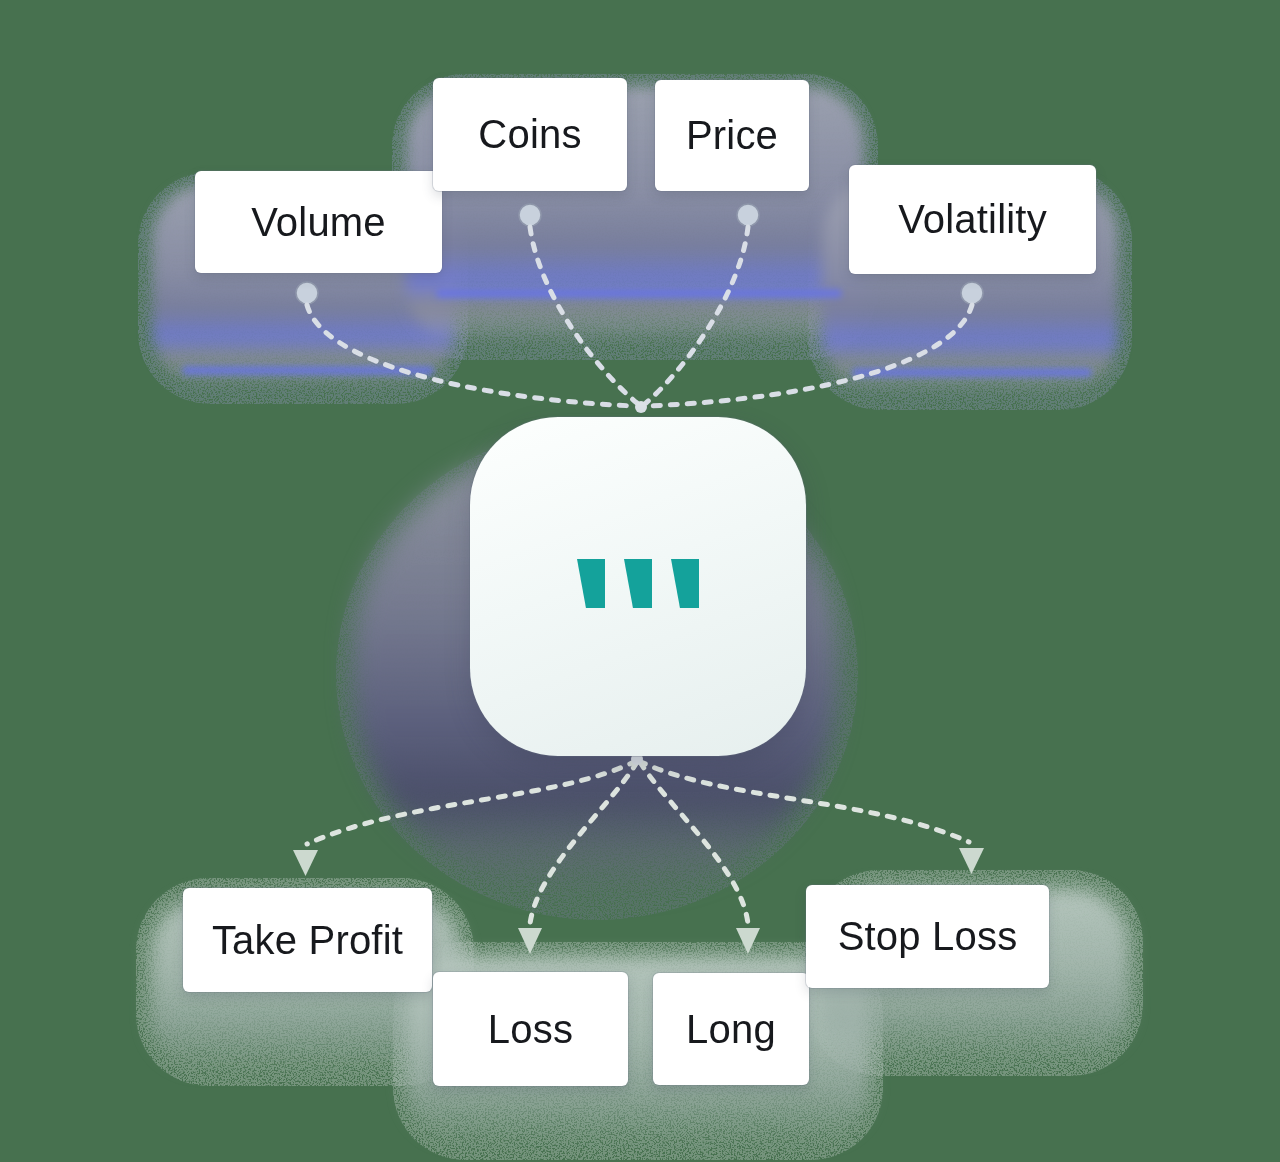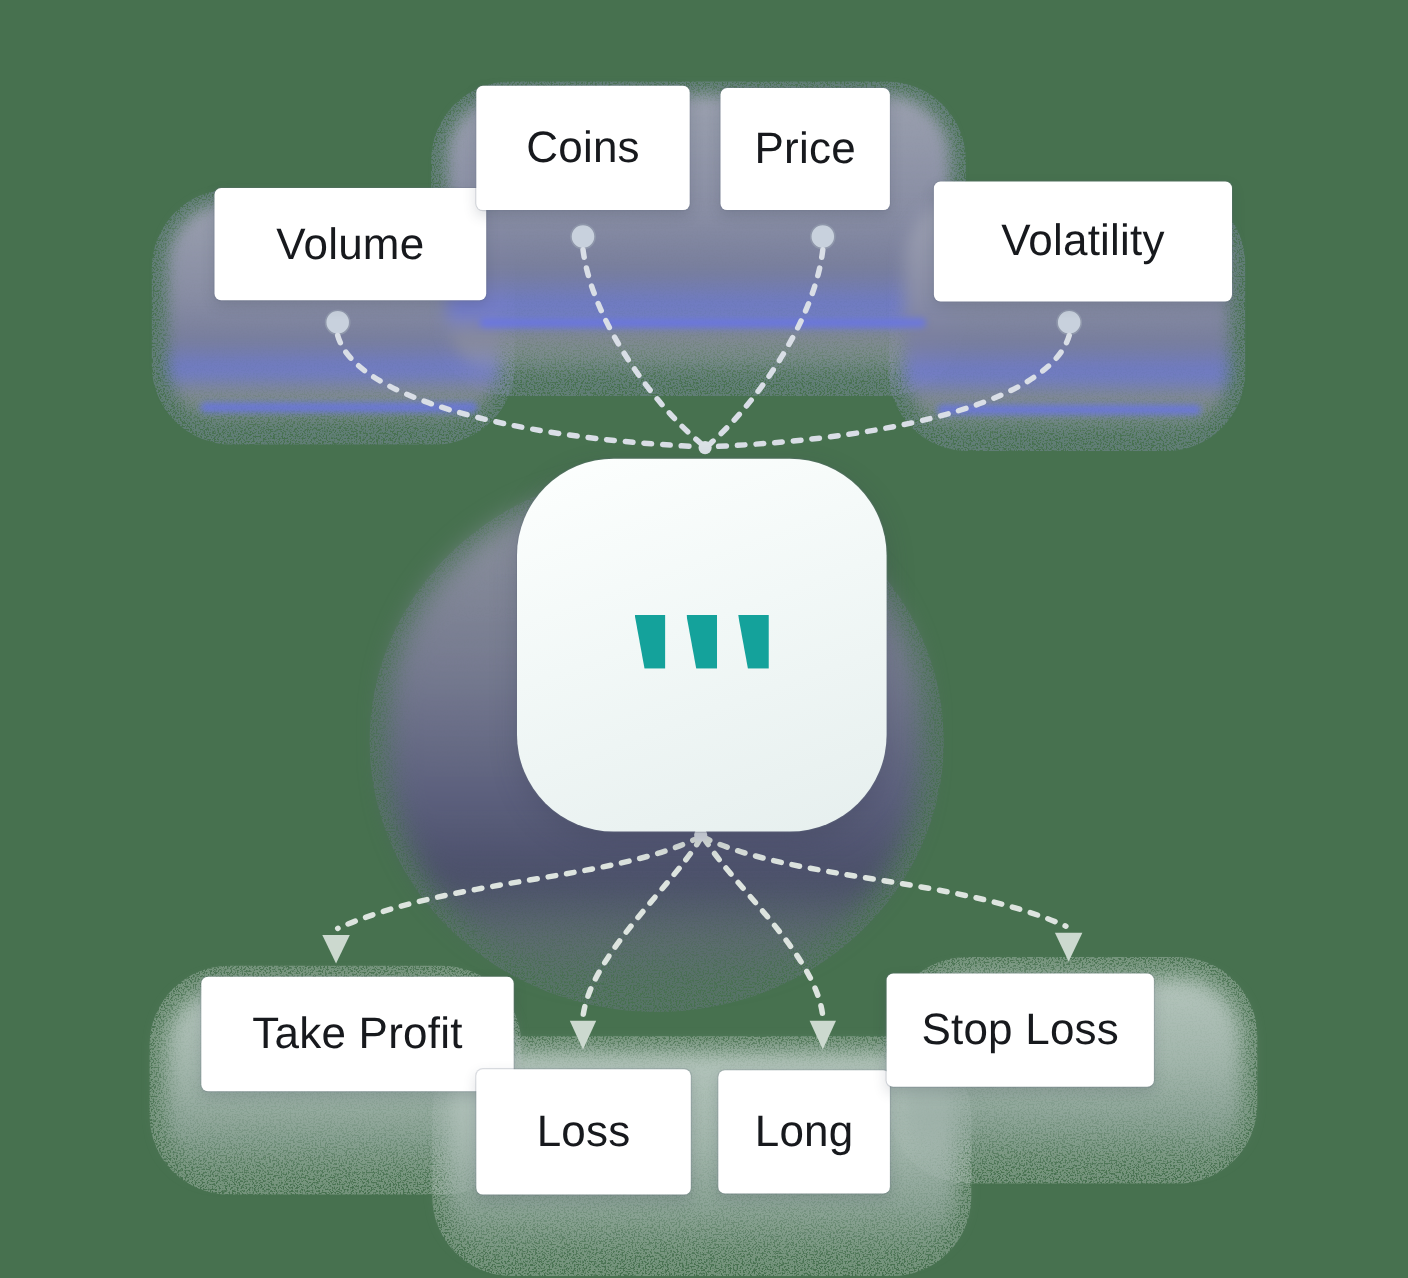--- a/index.html
+++ b/index.html
@@ -80,22 +80,22 @@
   
   .node{
     position:absolute;z-index:4;background:#ffffff;border-radius:6px;
     display:flex;align-items:center;justify-content:center;
     font-size:40px;font-weight:500;color:#17191d;letter-spacing:.2px;
     box-shadow:0 0 0 1px rgba(105,115,130,.22), 0 5px 12px rgba(55,65,85,.18);
   }
   .n-volume{left:183px;top:171px;width:247px;height:102px;margin-left:12px;}
   .n-coins{left:433px;top:78px;width:194px;height:113px;}
   .n-price{left:655px;top:80px;width:154px;height:111px;}
-  .n-volatility{left:849px;top:165px;width:271px;height:109px;}
-  .n-tp{left:183px;top:888px;width:284px;height:104px;}
+  .n-volatility{left:849px;top:165px;width:247px;height:109px;}
+  .n-tp{left:183px;top:888px;width:249px;height:104px;}
   .n-short{left:433px;top:972px;width:195px;height:114px;}
   .n-long{left:653px;top:973px;width:156px;height:112px;}
   .n-sl{left:806px;top:885px;width:243px;height:103px;}
 
   .bot-node{
     position:absolute;z-index:4;left:470px;top:417px;width:336px;height:339px;
     border-radius:88px;
     background:linear-gradient(160deg,#fdfffe 0%,#f2f8f7 45%,#e6efee 100%);
     box-shadow:0 0 0 1px rgba(100,110,125,.30), 0 10px 24px rgba(55,60,85,.25);
     display:flex;align-items:center;justify-content:center;

